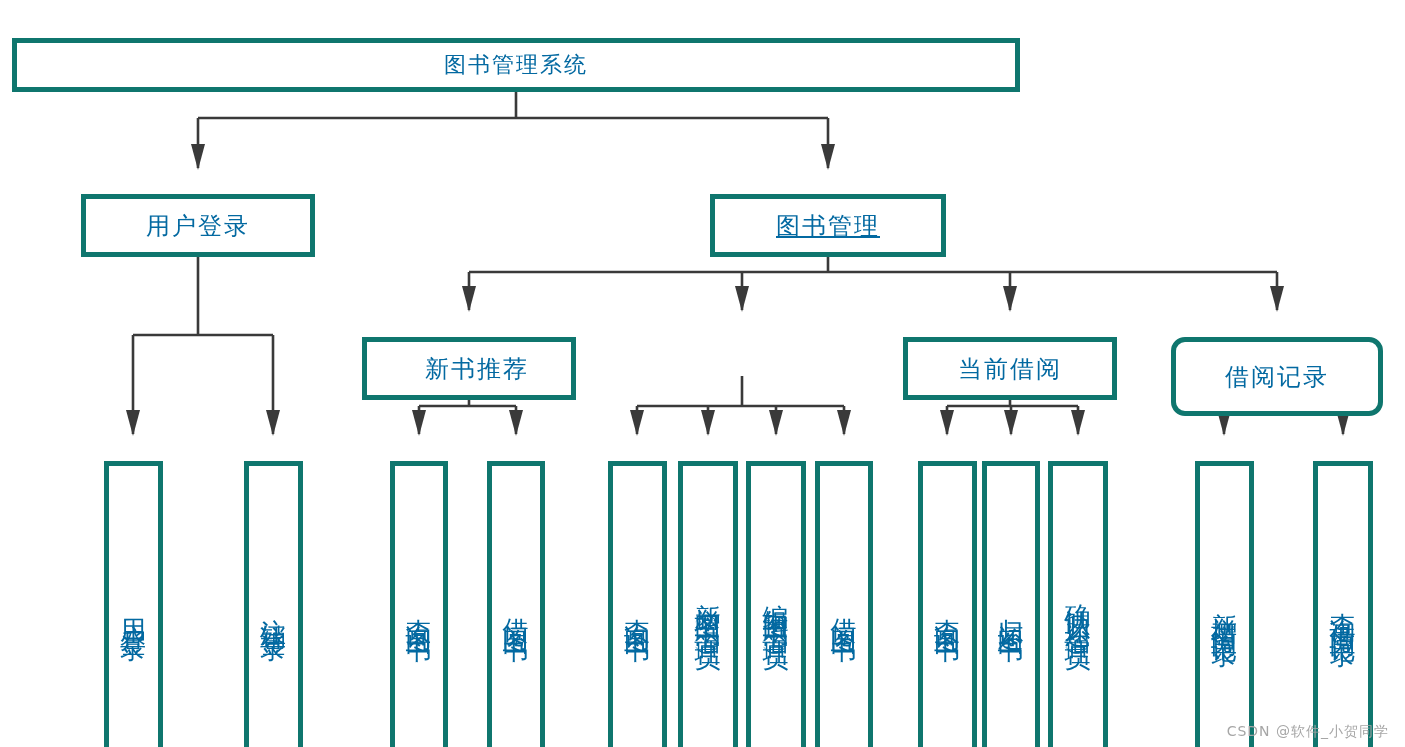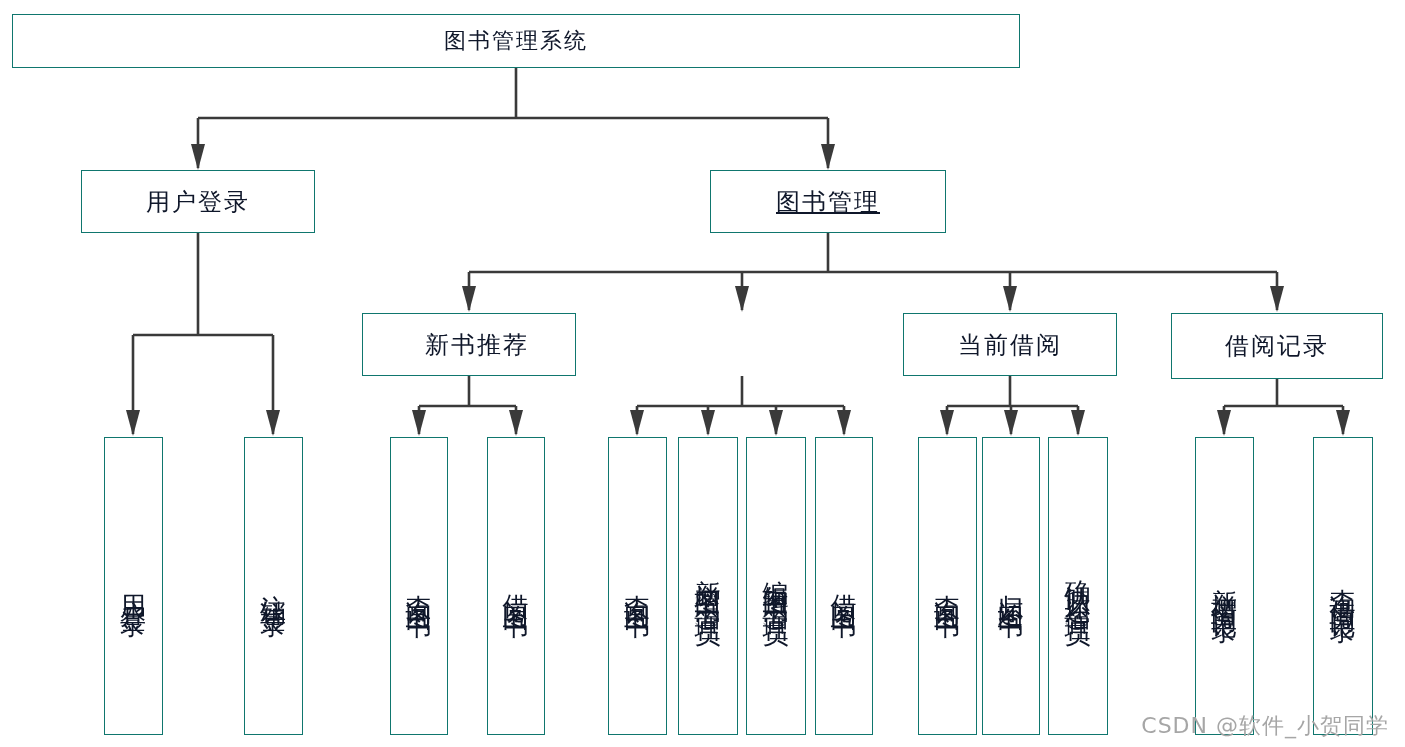--- a/index.html
+++ b/index.html
@@ -18,26 +18,27 @@
   svg.connectors {
     position: absolute;
     left: 0;
     top: 0;
     z-index: 1;
   }
   .node {
     position: absolute;
     box-sizing: border-box;
     background: #ffffff;
-    border: 1px solid #0f766e;
-    color: #0f172a;
+    border: 5px solid #0f766e;
+    color: #0369a1;
     display: flex;
     align-items: center;
     justify-content: center;
     z-index: 2;
+    margin-top: 24px;
   }
   .h-node {
     font-size: 24px;
     letter-spacing: 2px;
     white-space: nowrap;
   }
   .root-node {
     font-size: 22px;
   }
   .v-node {
@@ -45,21 +46,21 @@
     text-orientation: mixed;
     font-size: 26px;
     letter-spacing: 6px;
     line-height: 1;
     overflow: hidden;
   }
   .watermark {
     position: absolute;
     right: 16px;
     bottom: 6px;
-    font-size: 22px;
+    font-size: 14px;
     color: #a6a6a6;
     z-index: 3;
     white-space: nowrap;
     letter-spacing: 1px;
   }
 </style>
 </head>
 <body>
 
 <div class="canvas">
@@ -107,21 +108,21 @@
     </g>
   </svg>
 
   <div class="node h-node root-node" style="left:12px; top:14px; width:1008px; height:54px;">图书管理系统</div>
 
   <div class="node h-node" style="left:81px; top:170px; width:234px; height:63px;">用户登录</div>
   <div class="node h-node" style="left:710px; top:170px; width:236px; height:63px;text-decoration:underline;">图书管理</div>
 
   <div class="node h-node" style="left:362px; top:313px; width:214px; height:63px;padding-left:16px;">新书推荐</div>
   <div class="node h-node" style="left:903px; top:313px; width:214px; height:63px;">当前借阅</div>
-  <div class="node h-node" style="left:1171px; top:313px; width:212px; height:66px;">借阅记录</div>
+  <div class="node h-node" style="left:1171px; top:313px; width:212px; height:79px;border-radius:14px;">借阅记录</div>
 
   <div class="node v-node" style="left:104px; top:437px; width:59px; height:298px;">用户登录</div>
   <div class="node v-node" style="left:244px; top:437px; width:59px; height:298px;">注销登录</div>
 
   <div class="node v-node" style="left:390px; top:437px; width:58px; height:298px;">查询图书</div>
   <div class="node v-node" style="left:487px; top:437px; width:58px; height:298px;">借阅图书</div>
 
   <div class="node v-node" style="left:608px; top:437px; width:59px; height:298px;">查询图书</div>
   <div class="node v-node" style="left:678px; top:437px; width:60px; height:298px;">新增图书（管理员）</div>
   <div class="node v-node" style="left:746px; top:437px; width:60px; height:298px;">编辑图书（管理员）</div>

